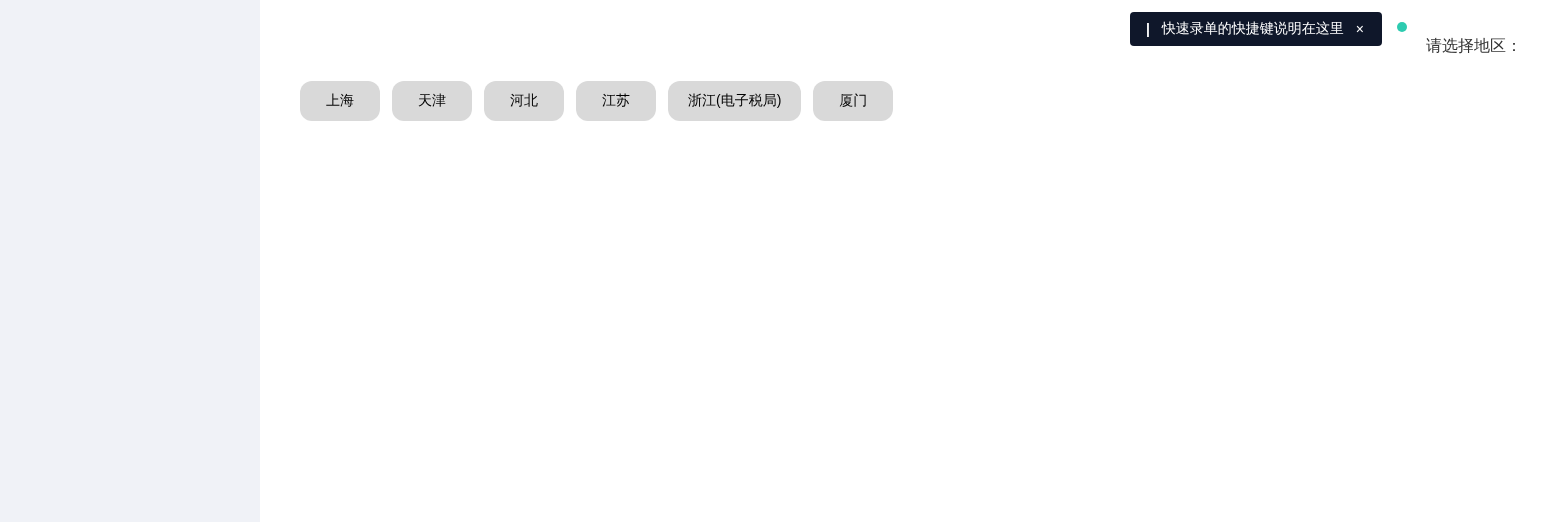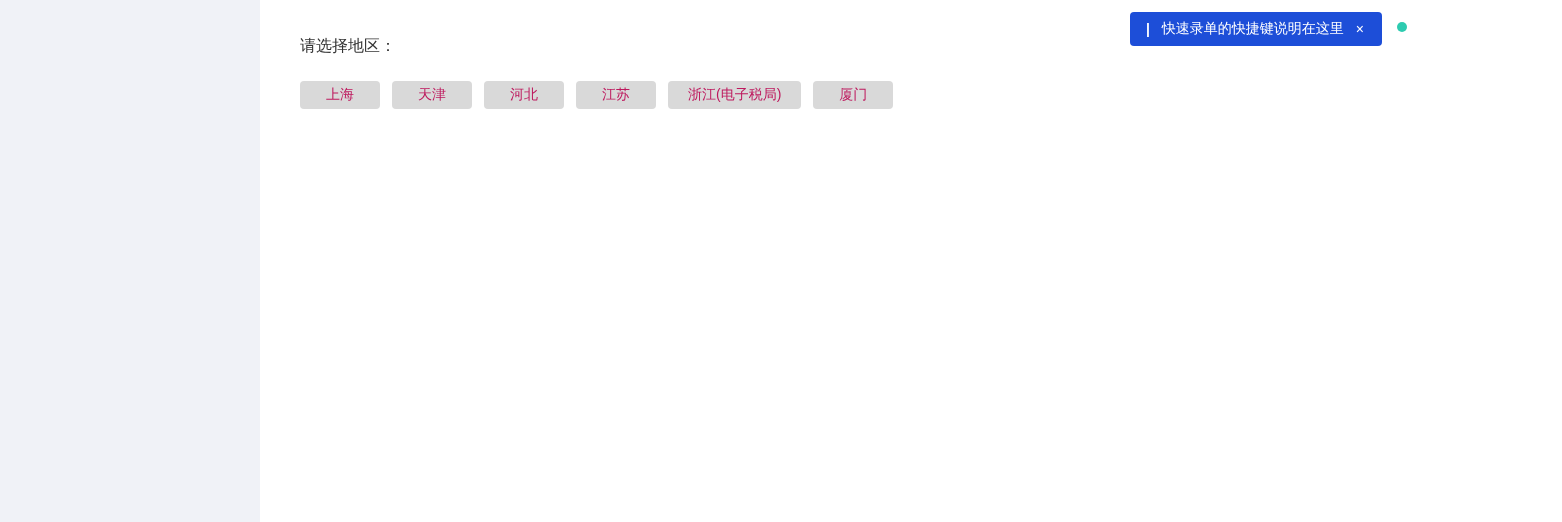--- a/index.html
+++ b/index.html
@@ -34,56 +34,57 @@
       bottom: 0;
       background: #ffffff;
       padding: 36px 40px;
     }
 
     .page-title {
       font-size: 16px;
       color: #333;
       font-weight: normal;
       margin-bottom: 24px;
+      text-align: right;
     }
 
     .region-buttons {
       display: flex;
       flex-wrap: wrap;
       gap: 12px;
     }
 
     .region-btn {
       display: inline-flex;
       align-items: center;
       justify-content: center;
       padding: 0 20px;
-      height: 28px;
+      height: 40px;
       background: #d9d9d9;
       border: none;
-      border-radius: 4px;
-      color: #be185d;
+      border-radius: 12px;
+      color: #000000;
       font-size: 14px;
       cursor: pointer;
       white-space: nowrap;
       min-width: 80px;
     }
 
     .row {
       display: flex;
       gap: 12px;
       margin-bottom: 12px;
     }
 
     
     .tooltip-banner {
       position: absolute;
       top: 12px;
       right: 180px;
-      background: #1d4ed8;
+      background: #0f172a;
       color: #fff;
       padding: 8px 16px;
       border-radius: 4px;
       font-size: 14px;
       display: flex;
       align-items: center;
       gap: 10px;
       white-space: nowrap;
     }
 

